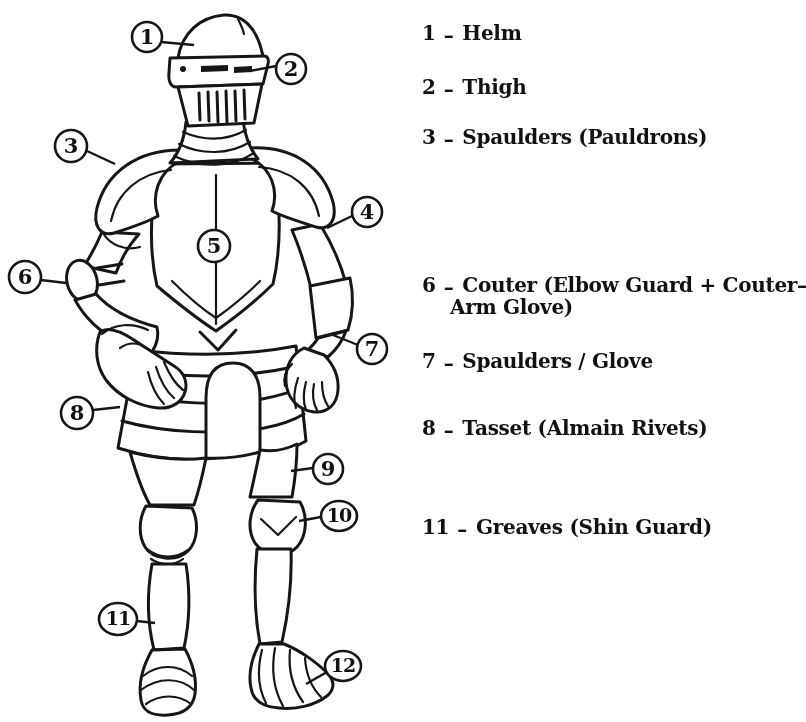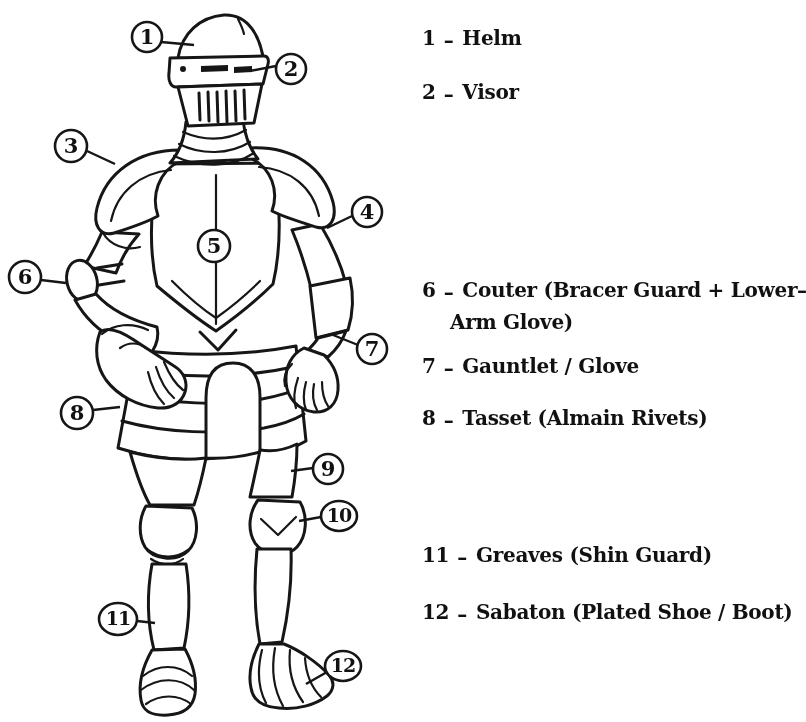--- a/index.html
+++ b/index.html
@@ -47,21 +47,21 @@
     height: 722px;
     color: #111111;
   }
   .legend-item {
     position: absolute;
     left: 12px;
     width: 384px;
     font-size: 20px;
     font-weight: bold;
     letter-spacing: -0.3px;
-    line-height: 32px;
+    line-height: 22px;
     white-space: nowrap;
   }
   .legend-item .dash {
     display: inline-block;
     position: relative;
     top: 2px;
     margin: 0 9px 0 8px;
   }
   .legend-item .wrap-line {
     white-space: nowrap;
@@ -246,33 +246,33 @@
         <text class="marker-num two" x="343" y="672">12</text>
       </g>
     </svg>
   </div>
 
   <div id="legend">
     <div class="legend-item" style="top:22px">
       <span>1</span><span class="dash">–</span><span>Helm</span>
     </div>
     <div class="legend-item" style="top:76px">
-      <span>2</span><span class="dash">–</span><span>Visor</span>
+      <span>2</span><span class="dash">–</span><span>Thigh</span>
+    </div>
+    <div class="legend-item" style="top:126px">
+      <span>3</span><span class="dash">–</span><span>Spaulders (Pauldrons)</span>
     </div>
     <div class="legend-item" style="top:274px">
-      <div><span>6</span><span class="dash">–</span><span>Couter (Bracer Guard + Lower–</span></div>
+      <div><span>6</span><span class="dash">–</span><span>Couter (Elbow Guard + Couter–</span></div>
       <div class="wrap-line">Arm Glove)</div>
     </div>
     <div class="legend-item" style="top:350px">
-      <span>7</span><span class="dash">–</span><span>Gauntlet / Glove</span>
-    </div>
-    <div class="legend-item" style="top:402px">
+      <span>7</span><span class="dash">–</span><span>Spaulders / Glove</span>
+    </div>
+    <div class="legend-item" style="top:417px">
       <span>8</span><span class="dash">–</span><span>Tasset (Almain Rivets)</span>
     </div>
-    <div class="legend-item" style="top:539px">
+    <div class="legend-item" style="top:516px">
       <span>11</span><span class="dash">–</span><span>Greaves (Shin Guard)</span>
     </div>
-    <div class="legend-item" style="top:596px">
-      <span>12</span><span class="dash">–</span><span>Sabaton (Plated Shoe / Boot)</span>
-    </div>
   </div>
 
 </div>
 
 </body></html>

